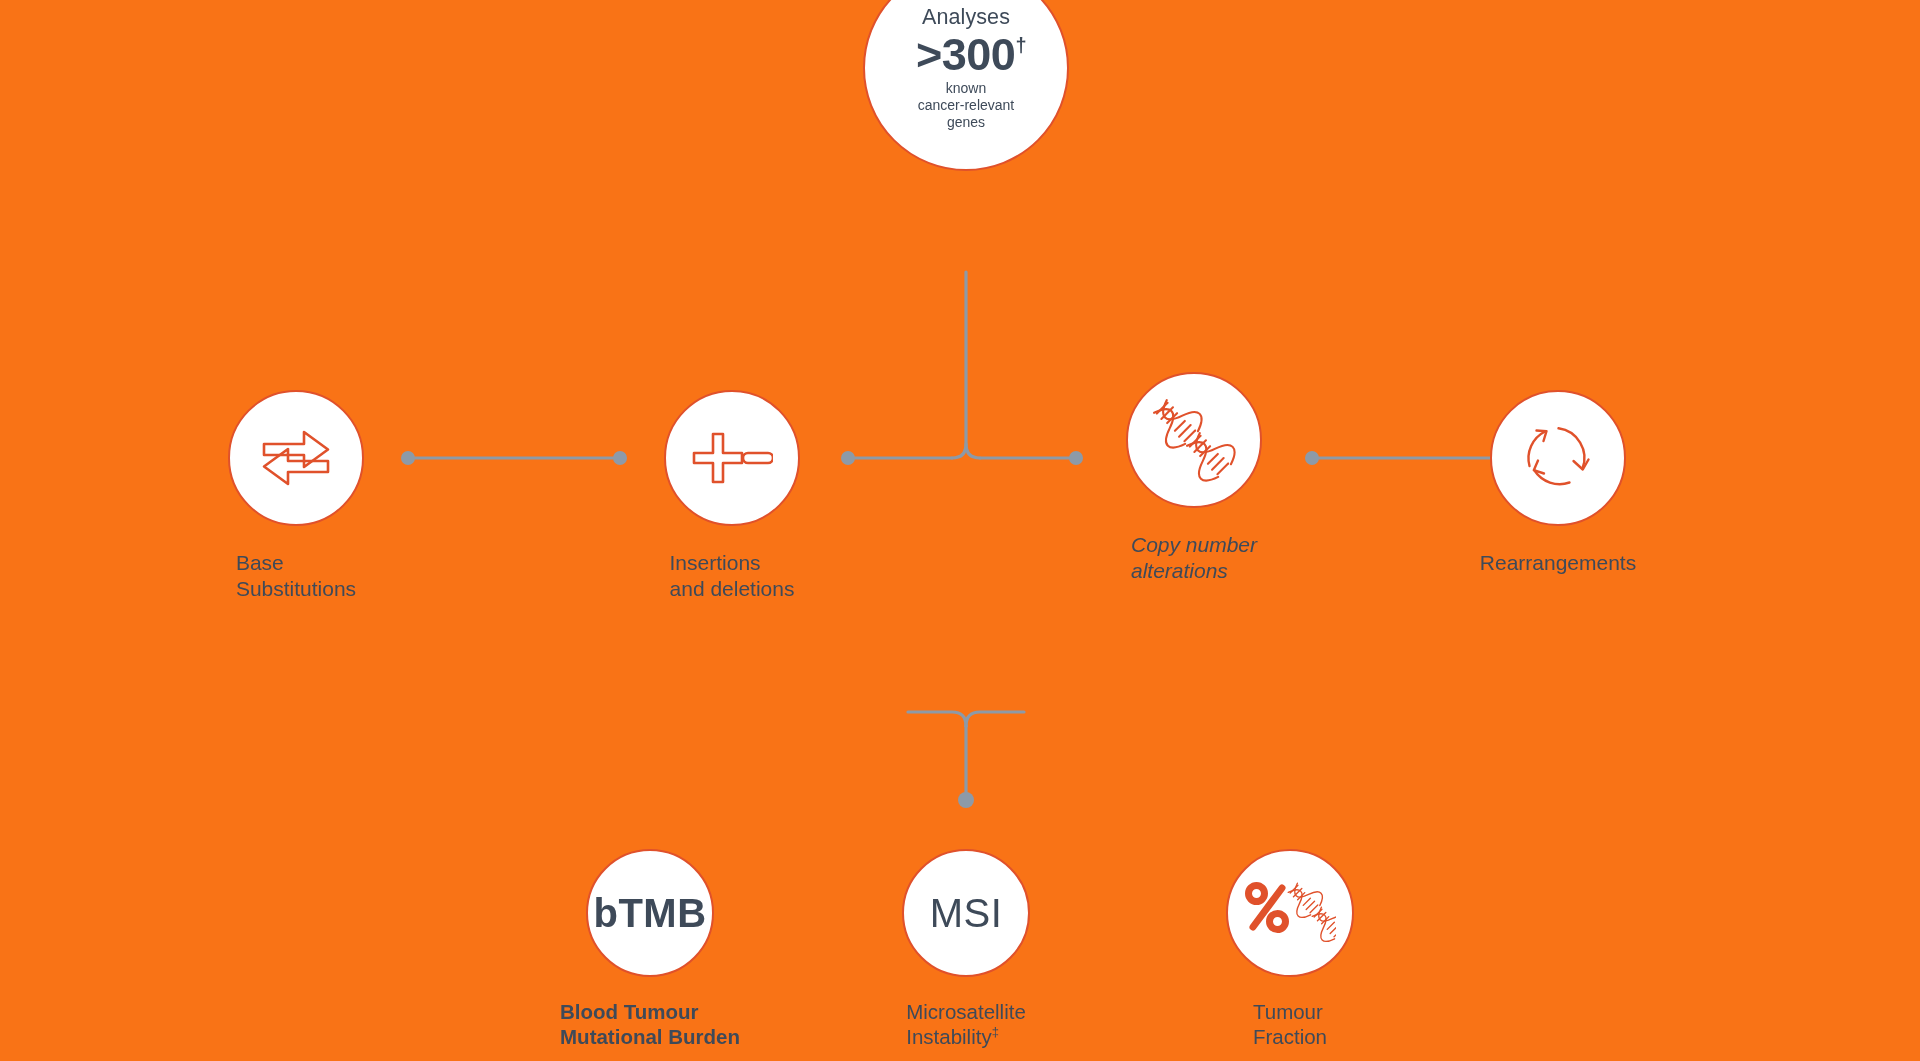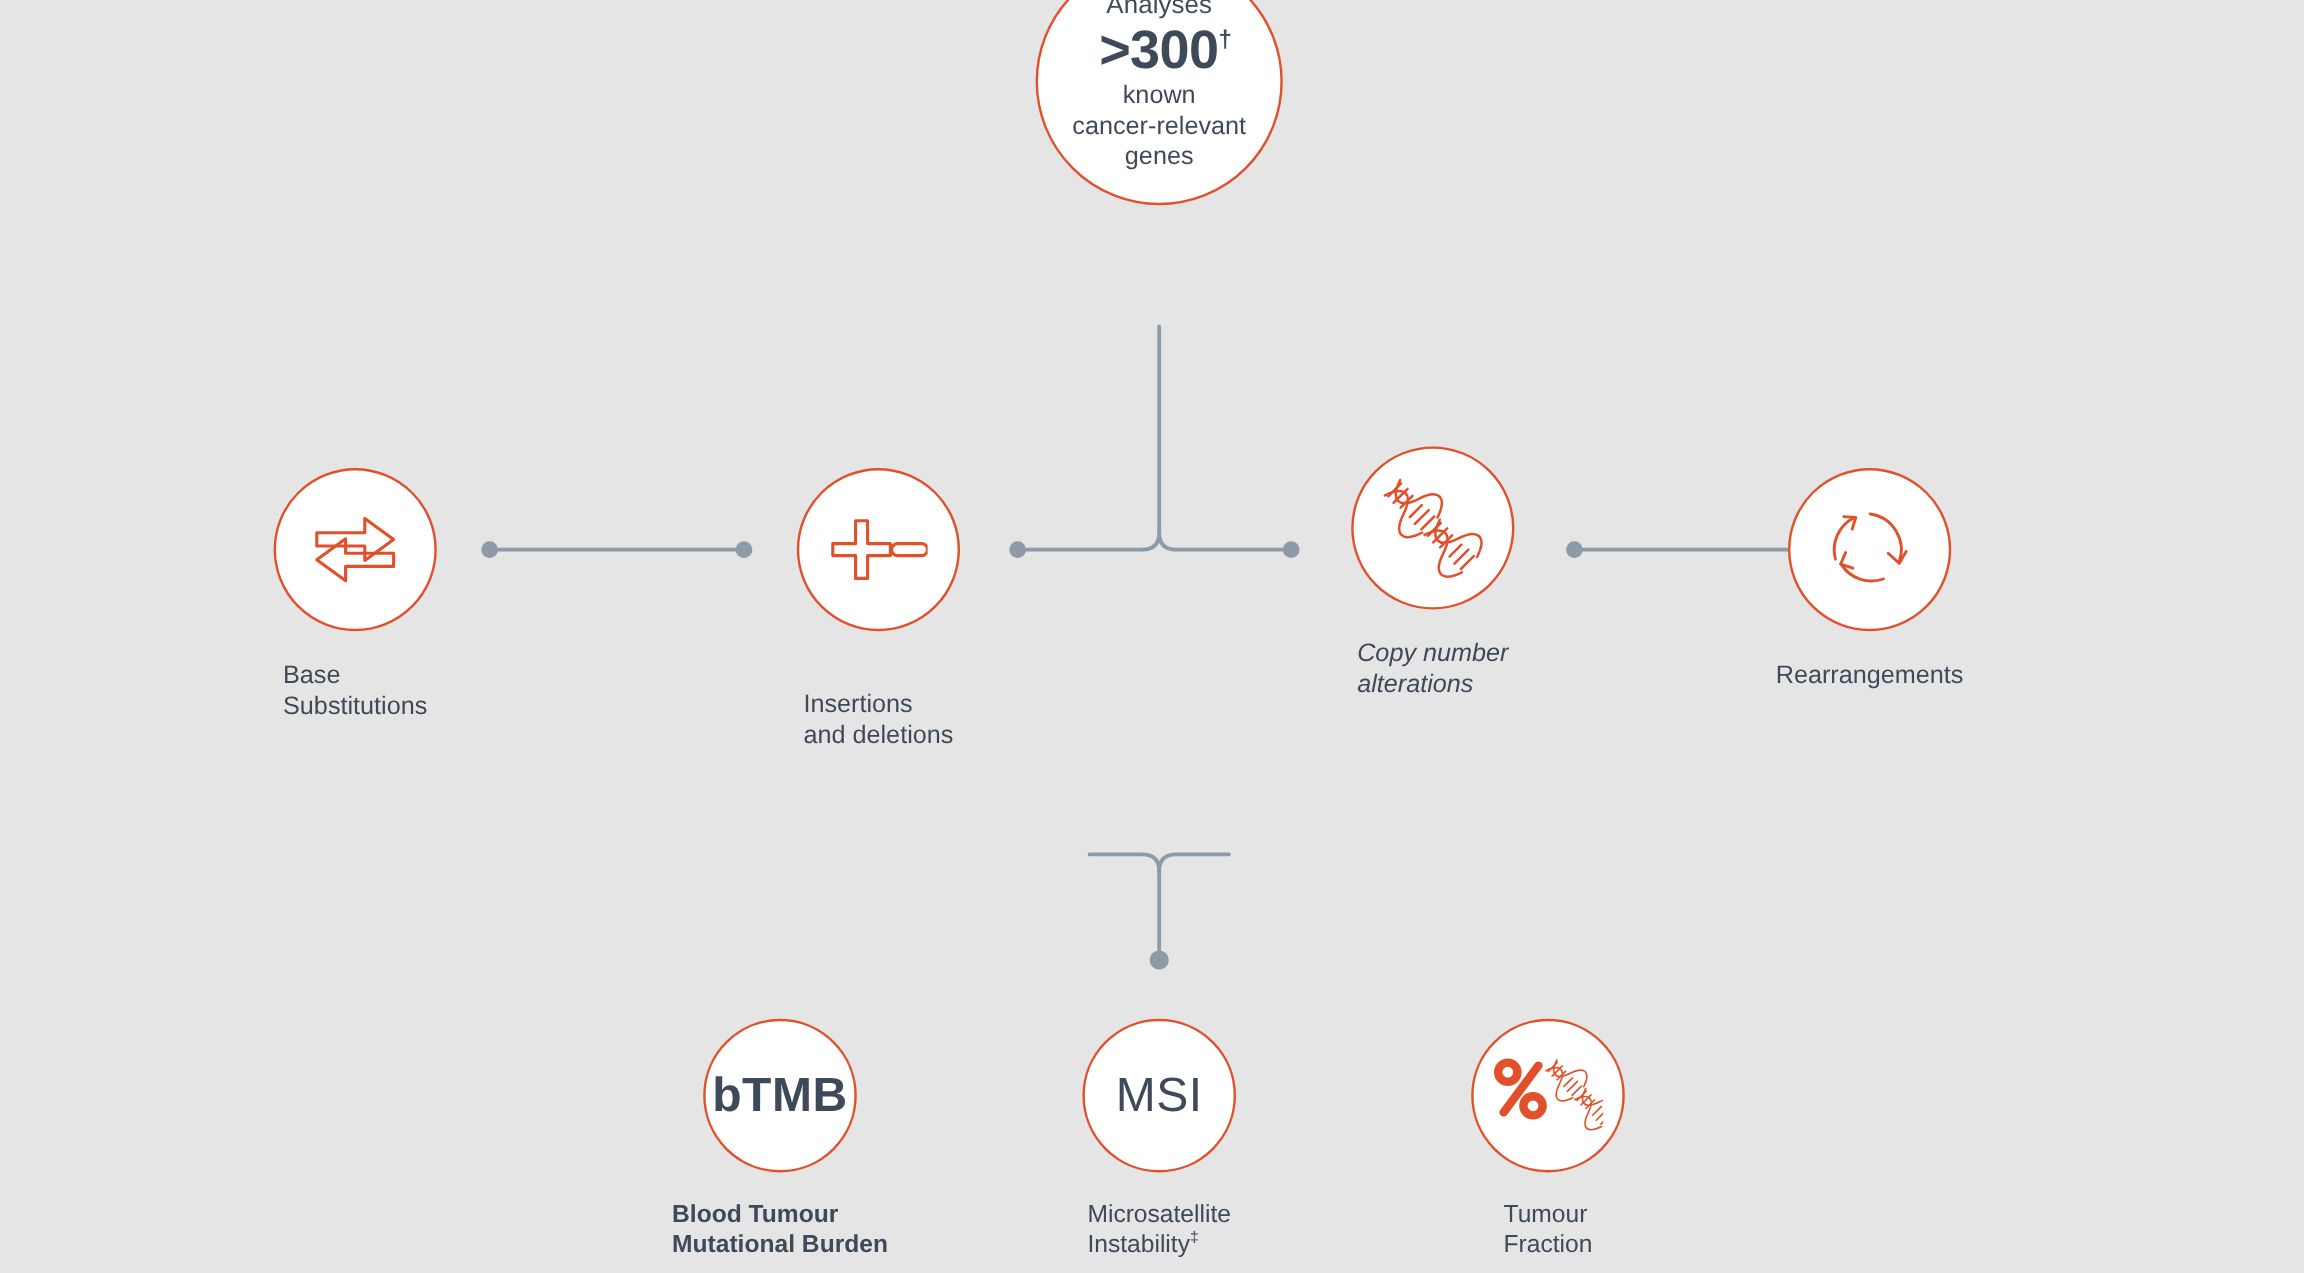--- a/index.html
+++ b/index.html
@@ -8,21 +8,21 @@
     margin: 0; padding: 0;
     width: 1920px; height: 1061px;
     background: #ffffff;
     font-family: "Liberation Sans", sans-serif;
     overflow: hidden;
   }
   #stage {
     position: relative;
     width: 1920px;
     height: 1061px;
-    background: #e5e5e5;
+    background: #f97316;
   }
   
   #connectors {
     position: absolute;
     left: 0; top: 0;
     width: 1920px; height: 1061px;
     pointer-events: none;
     z-index: 1;
   }
   
@@ -75,21 +75,21 @@
   }
   .hero-big .dag {
     font-size: 20px;
     font-weight: 700;
     vertical-align: super;
     line-height: 0;
     position: relative;
     top: -2px;
   }
   .hero-lines {
-    font-size: 21px;
+    font-size: 14px;
     color: #3e4a59;
     line-height: 1.22;
   }
   .hero-lines div { white-space: nowrap; }
 
   .node-label {
     margin-top: 24px;
     text-align: left;
     color: #3e4a59;
     font-size: 21px;
@@ -170,21 +170,21 @@
 
         <path d="M 70 47 L 30 47 L 30 59 L 6 41.5 L 30 24 L 30 36 L 70 36 Z"></path>
       </svg>
     </div>
     <div class="node-label">
       <div>Base</div>
       <div>Substitutions</div>
     </div>
   </div>
 
-  <div class="node" style="left:632px; top:390px; width:200px;gap:24px;">
+  <div class="node" style="left:632px; top:390px; width:200px;">
     <div class="circle mid-circle">
       <svg class="icon-svg" width="82" height="56" viewBox="0 0 82 56" fill="none" stroke="#e0512b" stroke-width="2.6" stroke-linejoin="round" stroke-linecap="round">
 
         <path d="M 16 4 L 26 4 L 26 23 L 45 23 L 45 33 L 26 33 L 26 52 L 16 52 L 16 33 L -3 33 L -3 23 L 16 23 Z" transform="translate(6,0)"></path>
 
         <rect x="52" y="23" width="30" height="10" rx="5"></rect>
       </svg>
     </div>
     <div class="node-label">
       <div>Insertions</div>

